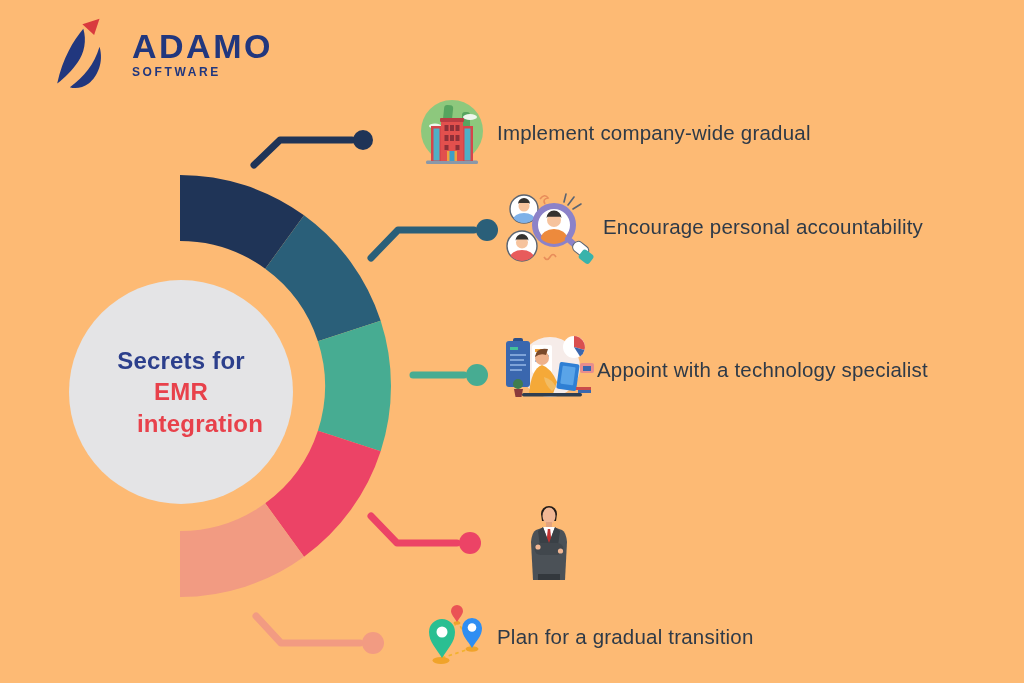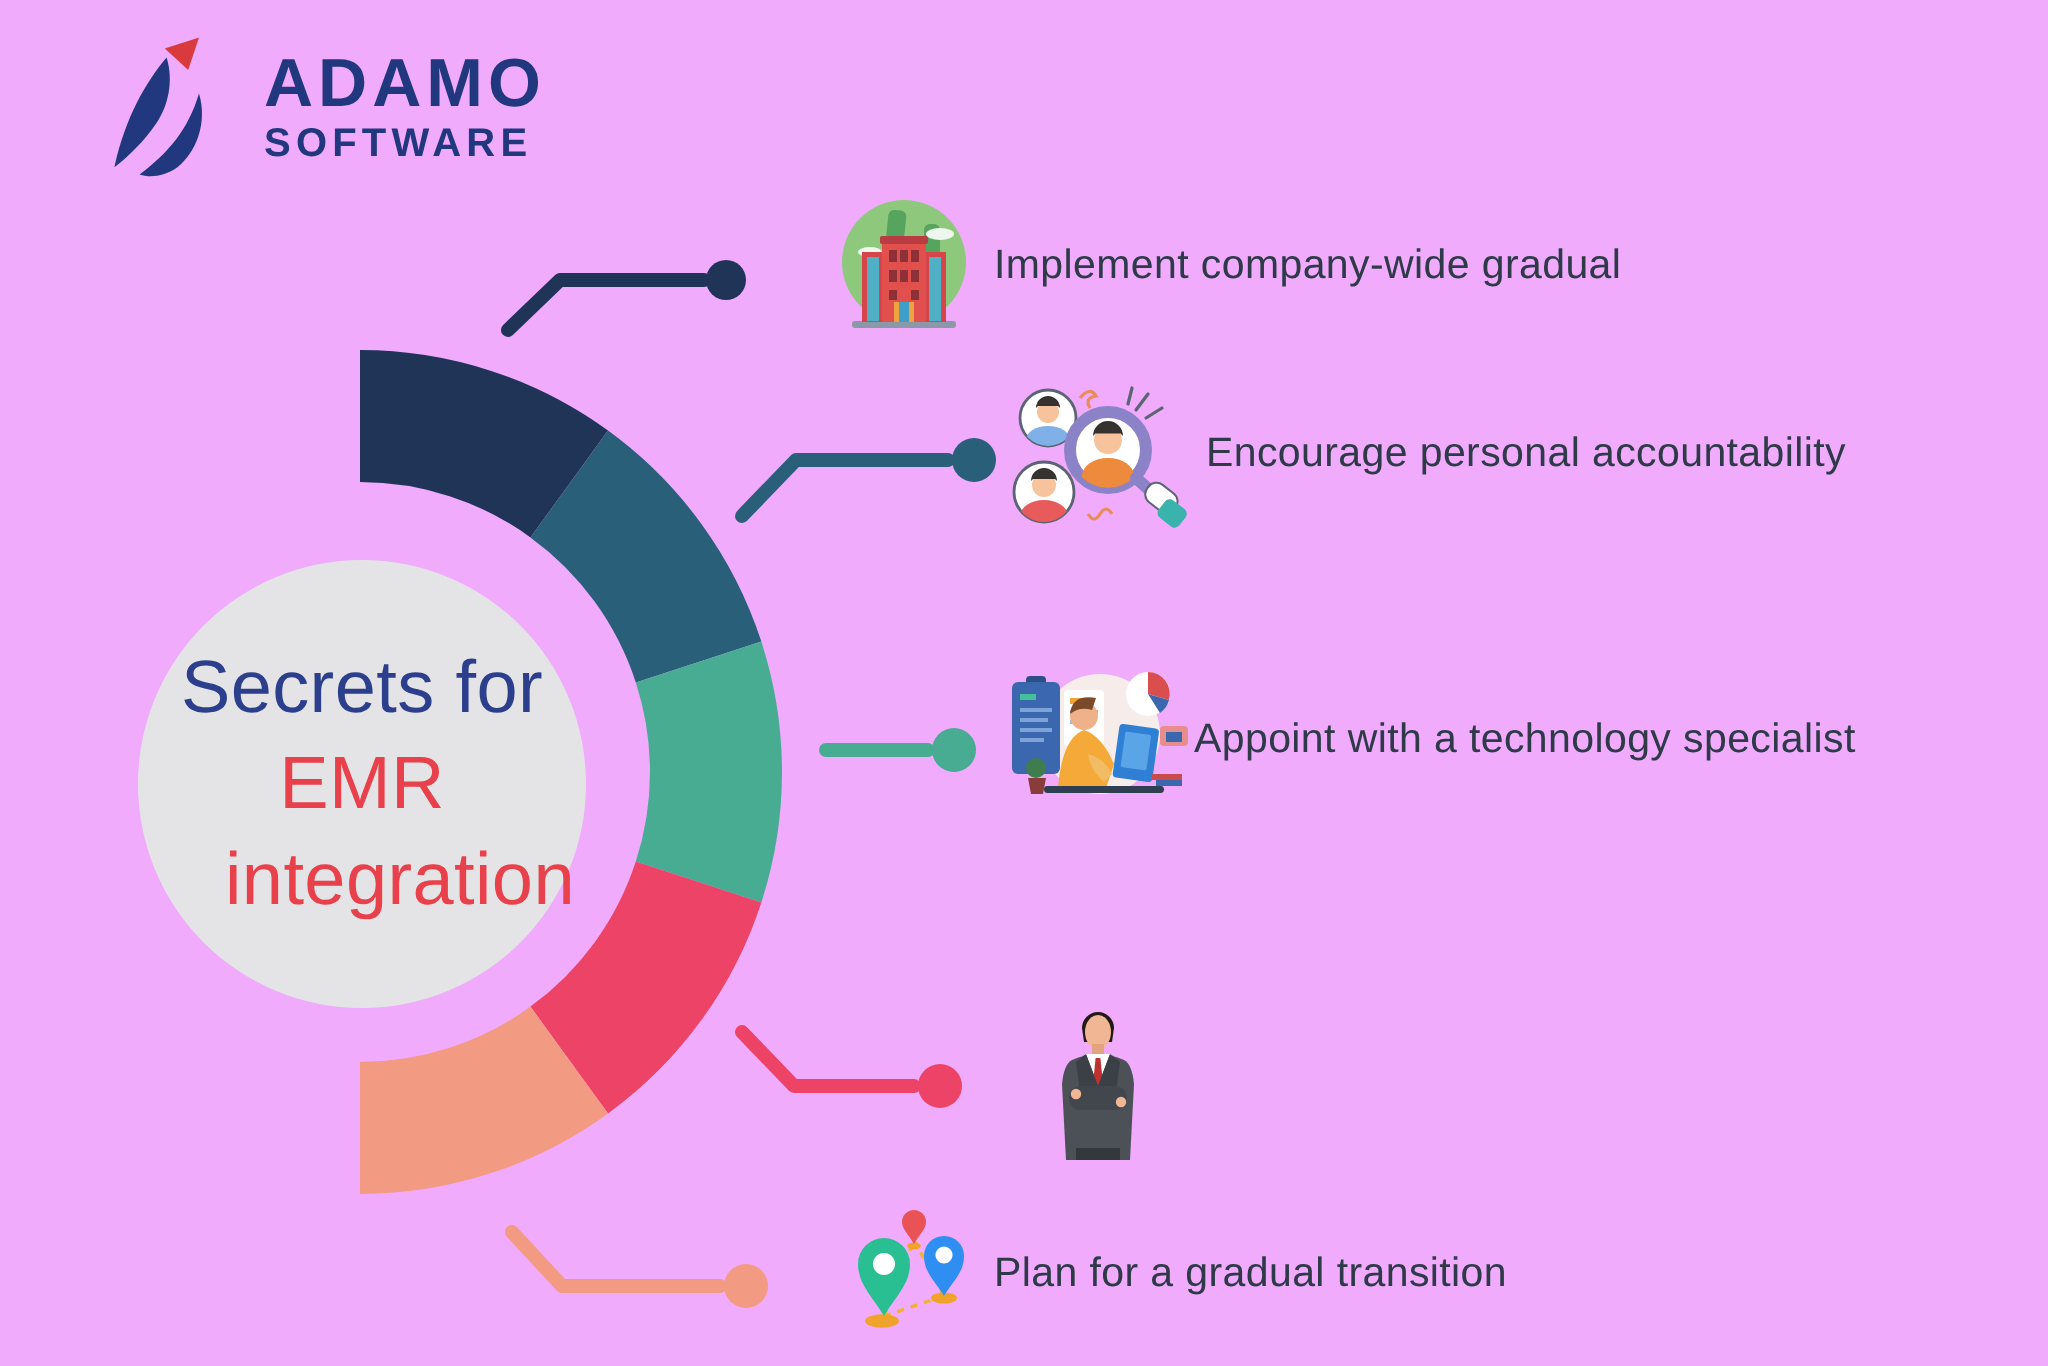--- a/index.html
+++ b/index.html
@@ -8,30 +8,30 @@
   .canvas {
     position: relative; width: 1024px; height: 683px;
     background: #f1f5fb; overflow: hidden;
   }
   .overlay-svg { position:absolute; left:0; top:0; width:1024px; height:683px; }
 
   
   .logo { position:absolute; left:50px; top:14px; display:flex; align-items:center; gap:10px; }
   .logo-text { display:flex; flex-direction:column; line-height:1; }
   .logo-brand { font-size:34px; font-weight:800; letter-spacing:2.5px; color:#21377e; }
-  .logo-sub { font-size:20px; font-weight:800; letter-spacing:2.6px; color:#21377e; margin-top:3px; }
+  .logo-sub { font-size:12px; font-weight:800; letter-spacing:2.6px; color:#21377e; margin-top:3px; }
 
   
   .center-circle {
     position:absolute; left:69px; top:280px; width:224px; height:224px;
     background:#e4e4e6; border-radius:50%;
     display:flex; flex-direction:column; align-items:center; justify-content:center;
     text-align:center;
   }
-  .center-circle .t-line { font-size:37px; font-weight:400; line-height:1.3; letter-spacing:0.2px; }
+  .center-circle .t-line { font-size:24px; font-weight:700; line-height:1.3; letter-spacing:0.2px; }
 
   
   .callout-label {
     position:absolute; height:56px; display:flex; align-items:center;
     font-size:20.5px; font-weight:500; color:#2e3a48; letter-spacing:0.2px; white-space:nowrap;
   }
   .lbl-1 { left:497px; top:105px; }
   .lbl-2 { left:603px; top:199px; }
   .lbl-3 { left:597px; top:342px; }
   .lbl-4 { left:598px; top:514px; }
@@ -40,21 +40,21 @@
   .icon { position:absolute; }
   .ic-1 { left:418px; top:99px; }
   .ic-2 { left:502px; top:189px; }
   .ic-3 { left:500px; top:333px; }
   .ic-4 { left:526px; top:502px; }
   .ic-5 { left:424px; top:604px; }
 </style>
 </head>
 <body>
 
-<div class="canvas" style="background: #f0abfc;">
+<div class="canvas" style="background: #fdba74;">
 
   <svg class="overlay-svg" viewBox="0 0 1024 683">
     <g>
       <path d="M180.00,175.00 A211,211 0 0 1 304.02,215.30 L265.23,268.69 A145,145 0 0 0 180.00,241.00 Z" fill="#1f3457"></path>
       <path d="M304.02,215.30 A211,211 0 0 1 380.67,320.80 L317.90,341.19 A145,145 0 0 0 265.23,268.69 Z" fill="#2a5f79"></path>
       <path d="M380.67,320.80 A211,211 0 0 1 380.67,451.20 L317.90,430.81 A145,145 0 0 0 317.90,341.19 Z" fill="#47ac92"></path>
       <path d="M380.67,451.20 A211,211 0 0 1 304.02,556.70 L265.23,503.31 A145,145 0 0 0 317.90,430.81 Z" fill="#ec4366"></path>
       <path d="M304.02,556.70 A211,211 0 0 1 180.00,597.00 L180.00,531.00 A145,145 0 0 0 265.23,503.31 Z" fill="#f29b82"></path>
     </g>
     <g fill="none" stroke-width="7" stroke-linecap="round" stroke-linejoin="round">

